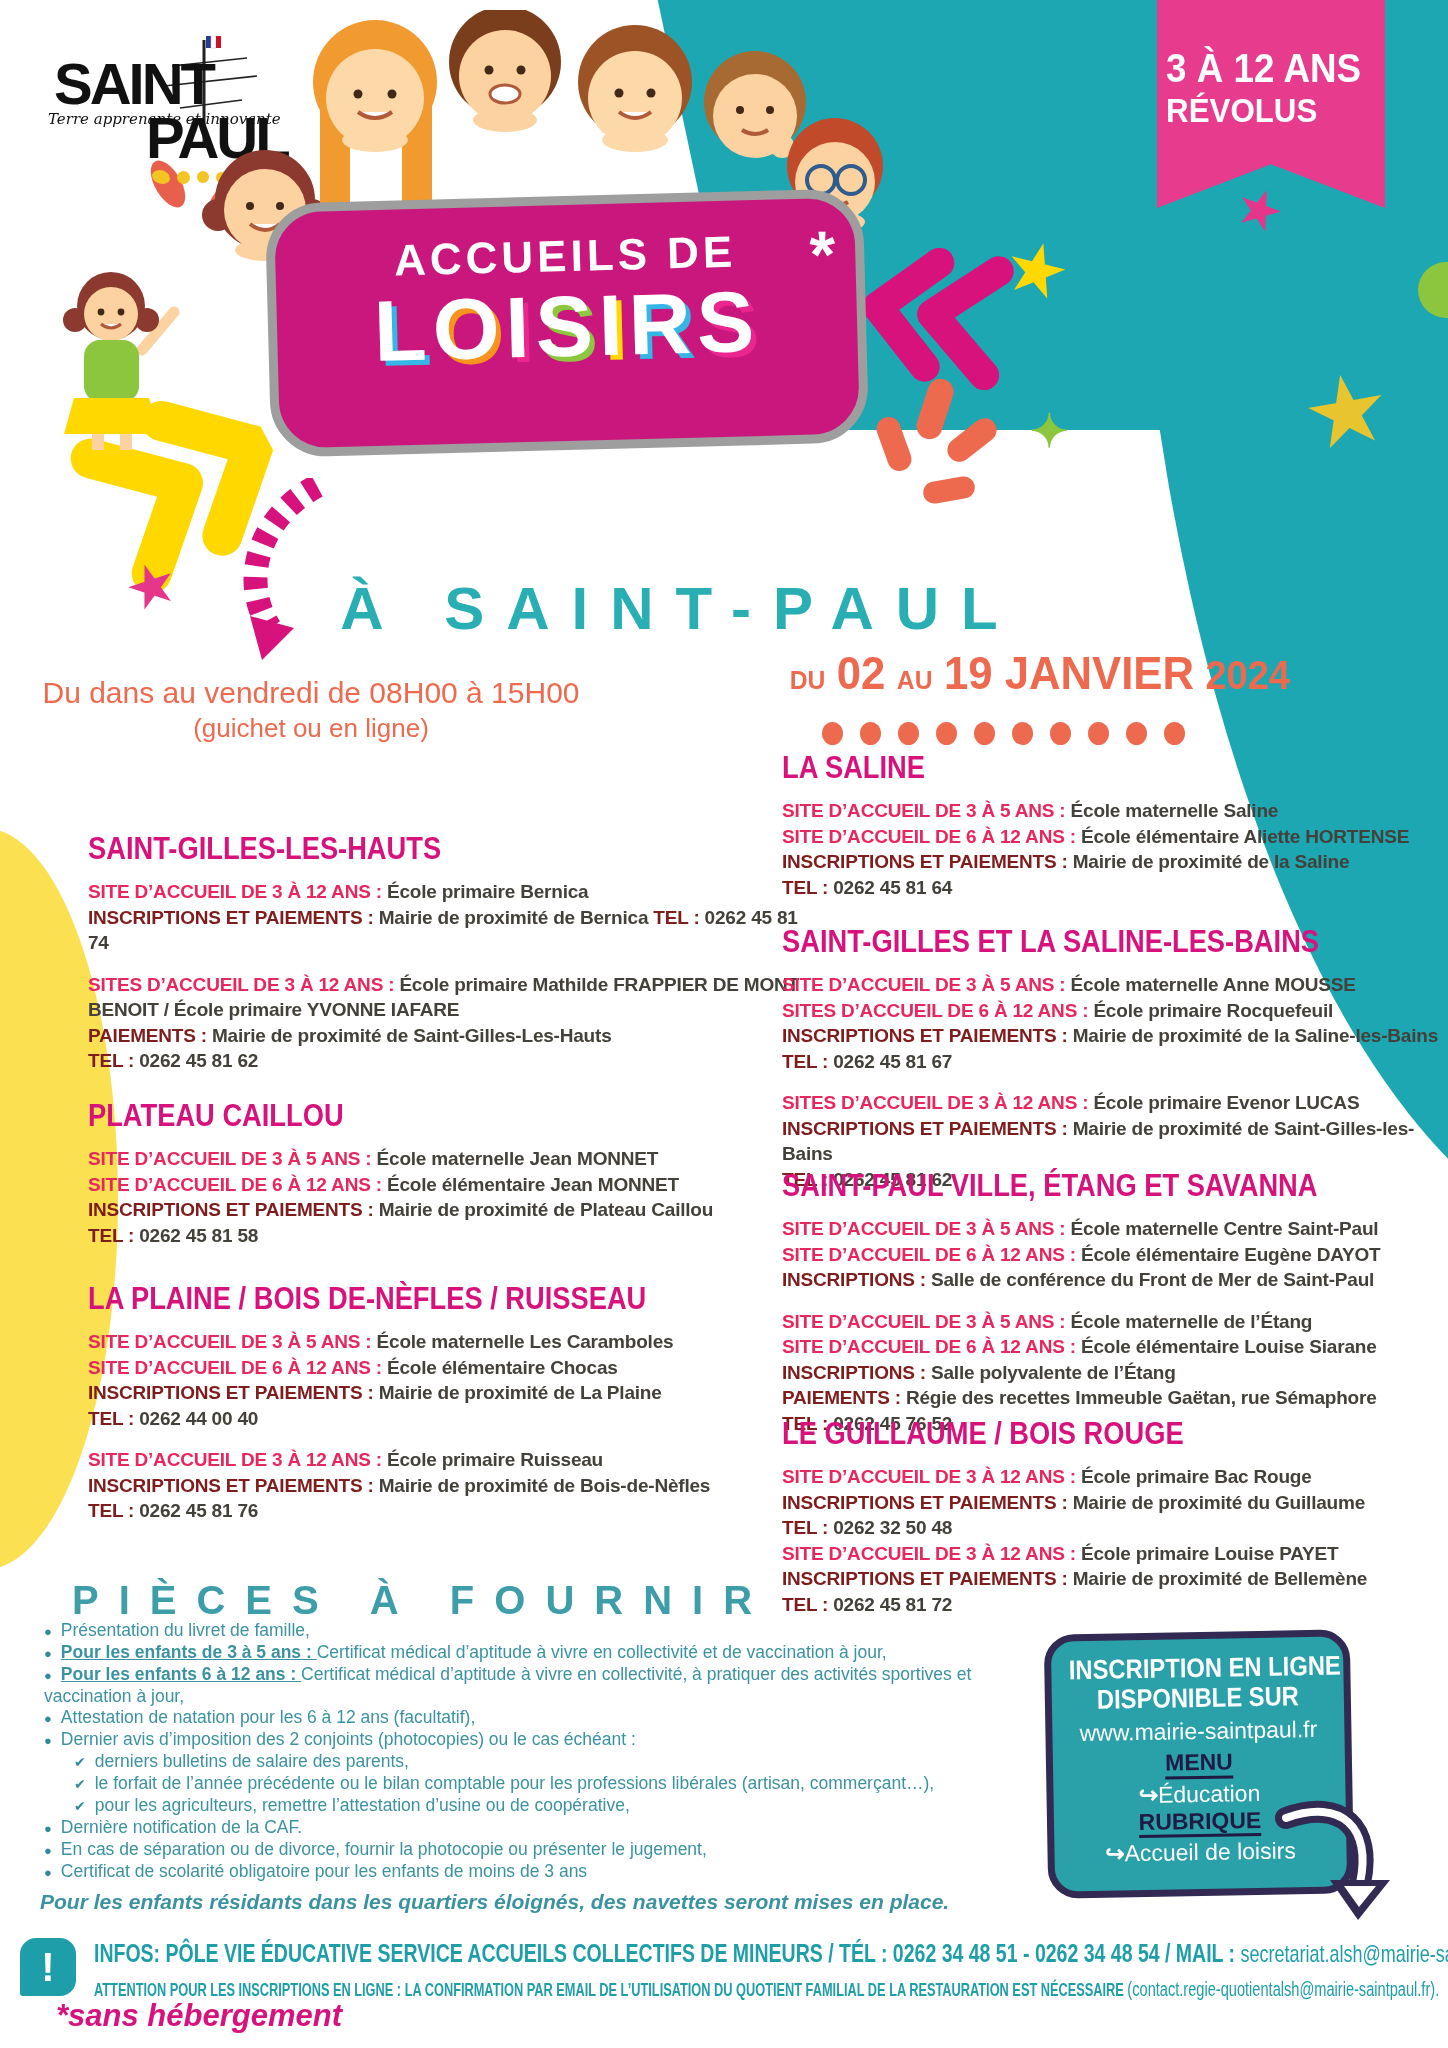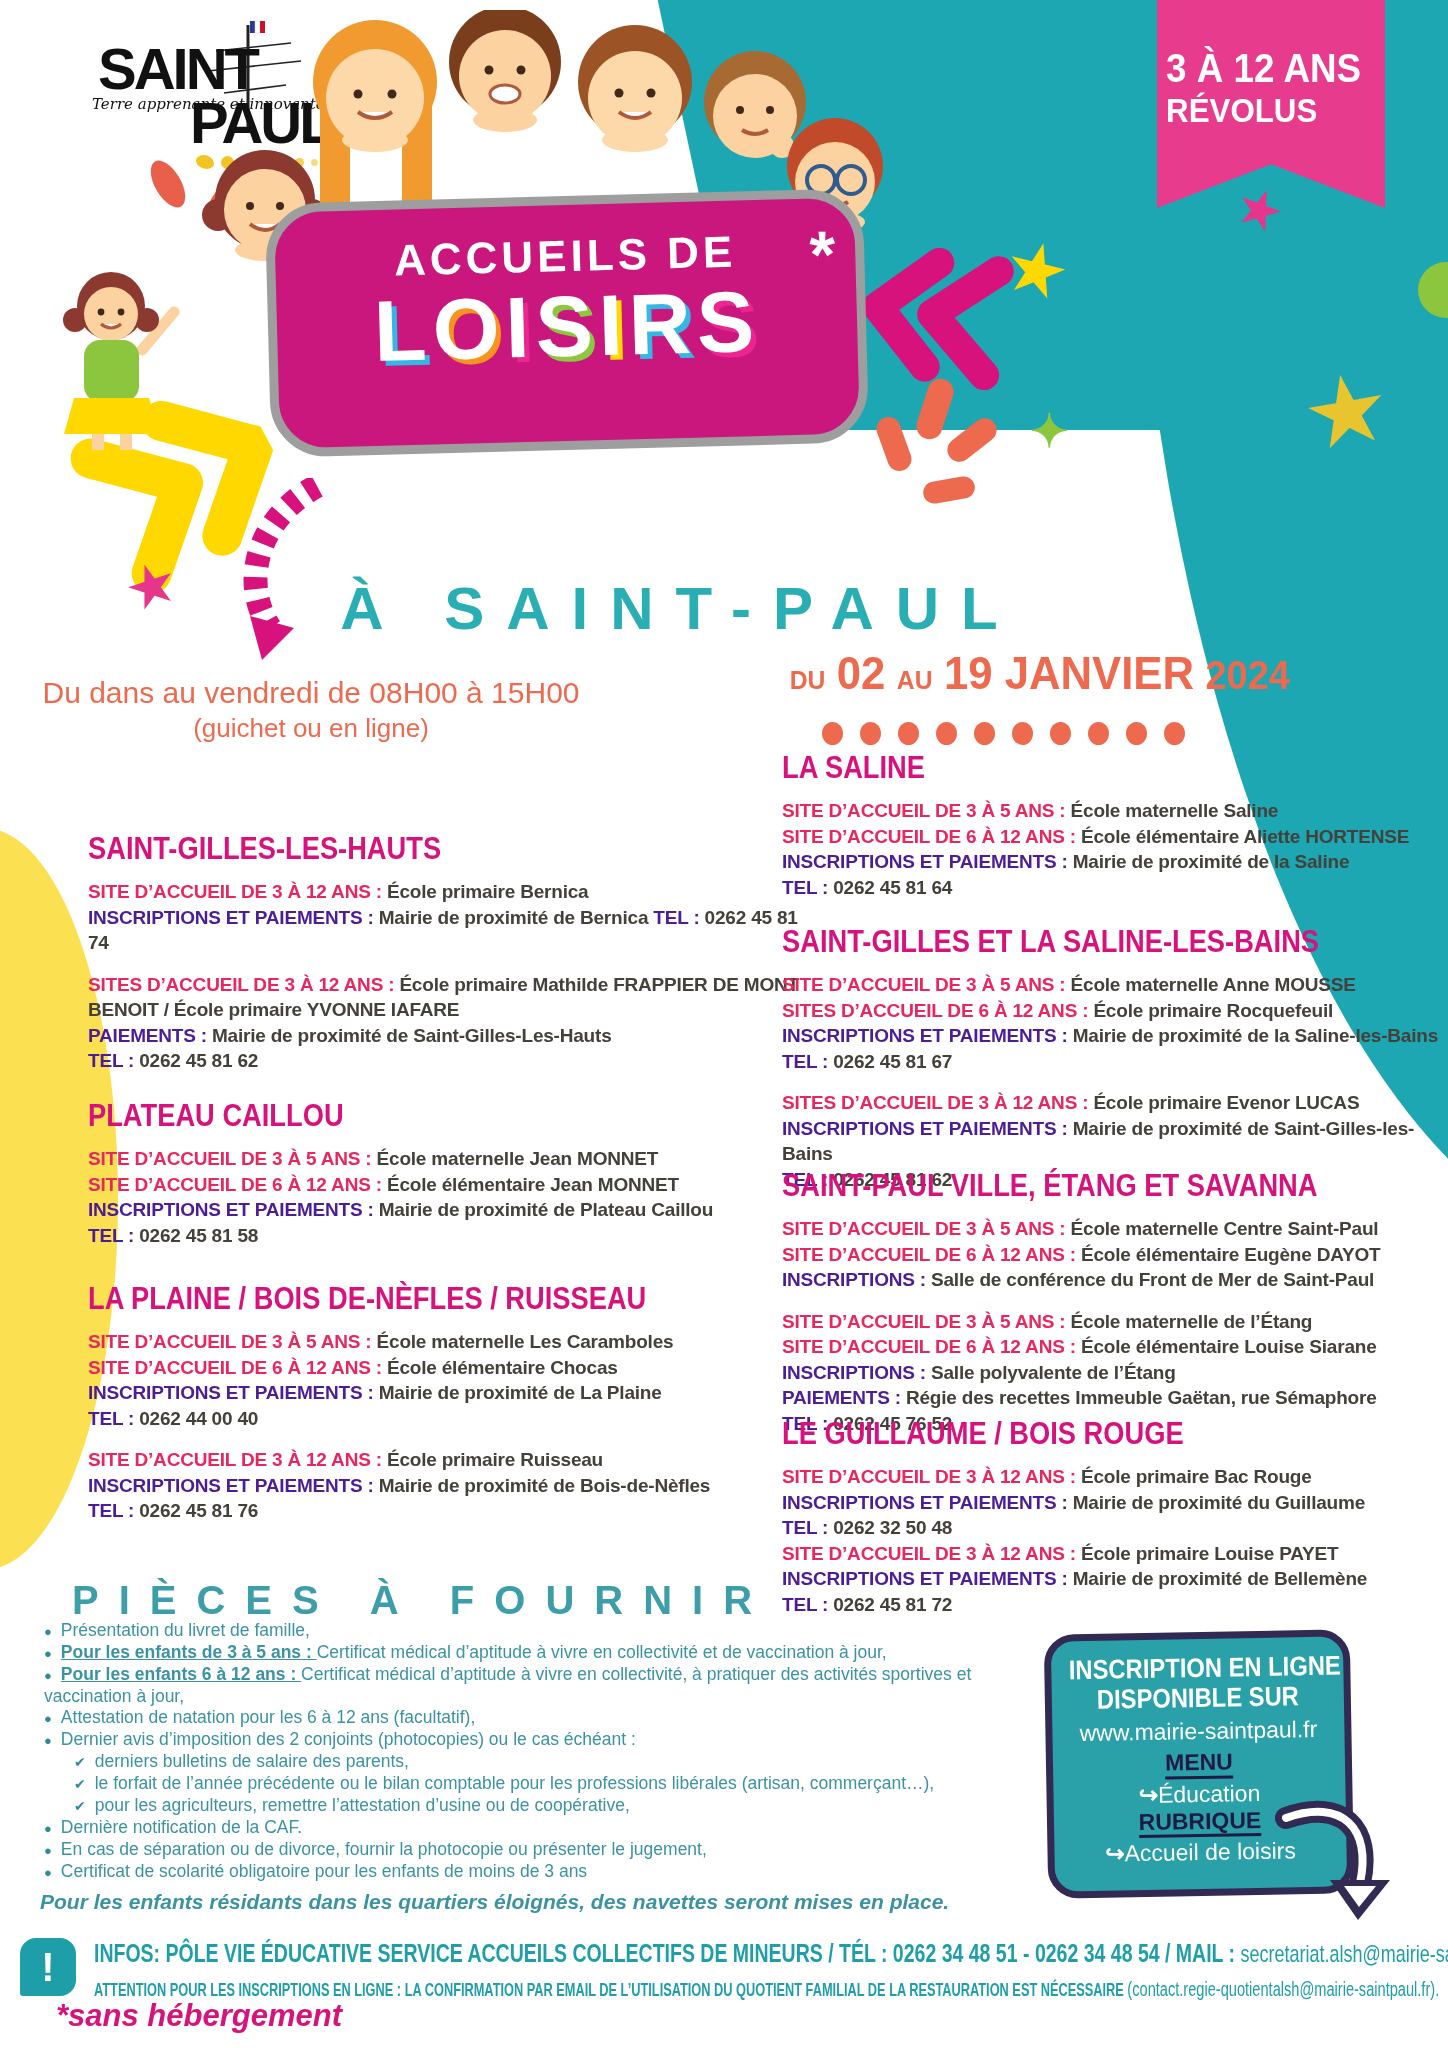--- a/index.html
+++ b/index.html
@@ -9,21 +9,21 @@
 
   
   .bg-teal-top{left:0;top:0;width:1448px;height:430px;background:#1CA7B2;}
   .bg-teal-wedge{left:1128px;top:0;width:530px;height:1262px;background:#1CA7B2;
                  border-bottom-left-radius:100% 100%;}
   .white-card{left:-230px;top:-262px;width:905px;height:782px;background:#ffffff;
               border-radius:110px;transform:rotate(-12deg);}
   .yellow-blob{left:-150px;top:828px;width:268px;height:742px;background:#FBE052;border-radius:50%;}
 
   
-  .logo{left:42px;top:13px;width:330px;height:175px;color:#111;margin-left:44px;}
+  .logo{left:42px;top:28px;width:330px;height:175px;color:#111;}
   .logo .saint{position:absolute;left:12px;top:22px;font-size:58px;font-weight:700;letter-spacing:-3px;}
   .logo .paul{position:absolute;left:104px;top:76px;font-size:58px;font-weight:700;letter-spacing:-3px;}
   .logo .tagline{position:absolute;left:6px;top:82px;font-size:15px;font-style:italic;
                  font-family:"DejaVu Serif",serif;white-space:nowrap;}
   .logo-dots{position:absolute;left:110px;top:142px;display:flex;align-items:center;gap:7px;}
   .logo-dots i{display:block;border-radius:50%;background:#F2C524;}
 
   
   .badge{left:1157px;top:0;width:228px;height:208px;background:#E73C8E;color:#fff;text-align:left;
          clip-path:polygon(0 0,100% 0,100% 100%,50% 79%,0 100%);z-index:8;}
@@ -54,21 +54,21 @@
   .period-dots{left:822px;top:722px;display:flex;gap:17px;}
   .period-dots span{width:21px;height:23px;border-radius:50%;background:#ED6A4F;display:block;}
 
   
   .slot{position:absolute;}
   .sec-title{font-size:31px;color:#D8127D;font-weight:700;margin:0 0 12px;transform:scaleX(.88);
              transform-origin:left;white-space:nowrap;}
   .group{margin-bottom:16px;}
   .row{margin:0;font-size:19px;line-height:25.5px;font-weight:700;letter-spacing:-.2px;}
   .pt-pink{color:#E8275F;}
-  .pt-teal{color:#4c1d95;margin-top:32px;}
+  .pt-teal{color:#7f1d1d;margin-top:32px;}
   .pt-dark{color:#44403A;}
 
   
   .pieces-title{left:72px;top:1578px;font-size:40px;font-weight:700;color:#3D9EA9;letter-spacing:20px;
                 white-space:nowrap;}
   .pieces-list{left:44px;top:1620px;width:1000px;color:#3B92A1;font-size:17.5px;line-height:21px;}
   .pieces-list p{margin:0;}
   .pieces-list .bullet{margin-right:9px;color:#2F8A99;font-size:13px;}
   .pieces-list .check{padding-left:30px;}
   .pieces-list .check .bullet{font-size:14px;}

